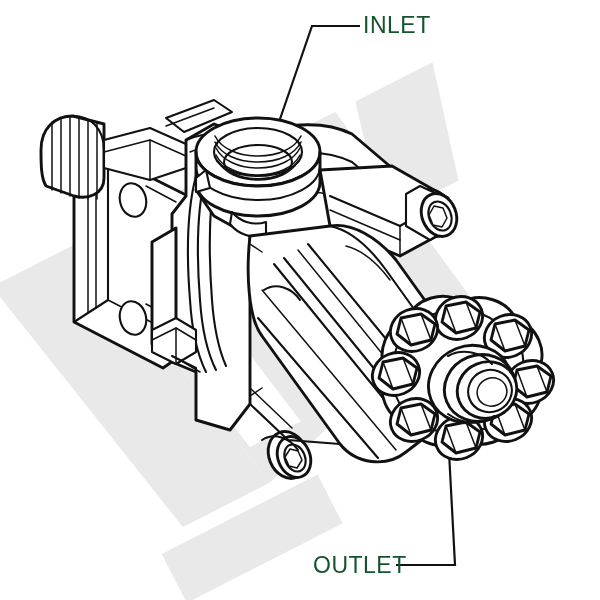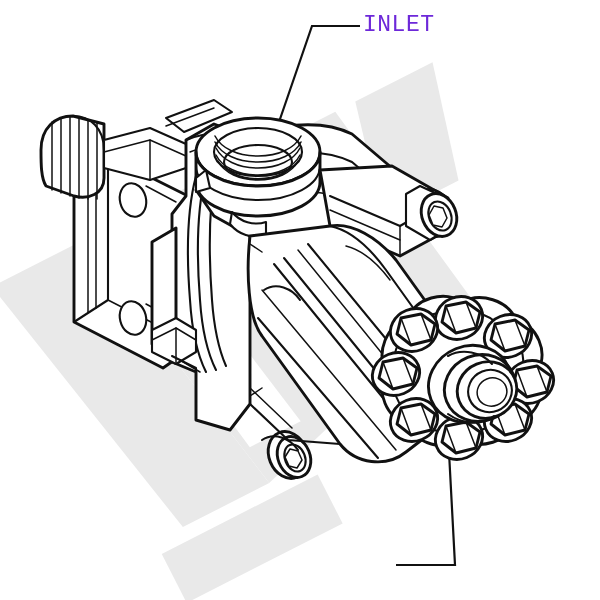--- a/index.html
+++ b/index.html
@@ -20,24 +20,24 @@
   }
   #art {
     position: absolute;
     left: 0;
     top: 0;
     width: 600px;
     height: 600px;
   }
   .lbl {
     position: absolute;
-    font-family: Liberation Mono, monospace;
+    font-family: Liberation Sans, sans-serif;
     font-size: 23px;
     letter-spacing: 0.5px;
-    color: #6d28d9;
+    color: #14532d;
     white-space: nowrap;
     line-height: 1;
   }
   #lbl-inlet { left: 363px; top: 14px; }
   #lbl-outlet { left: 313px; top: 554px; }
 </style>
 </head>
 <body>
 
 <div id="stage">
@@ -340,14 +340,15 @@
 
         <path class="lnT" d="M 250 244 L 262 252"></path>
         <path class="lnT" d="M 250 396 L 262 388"></path>
       </g>
 
     </g>
   </svg>
 
   <div class="lbl" id="lbl-inlet">INLET</div>
 
+  <div class="lbl" id="lbl-outlet">OUTLET</div>
 
 </div>
 
 </body></html>

